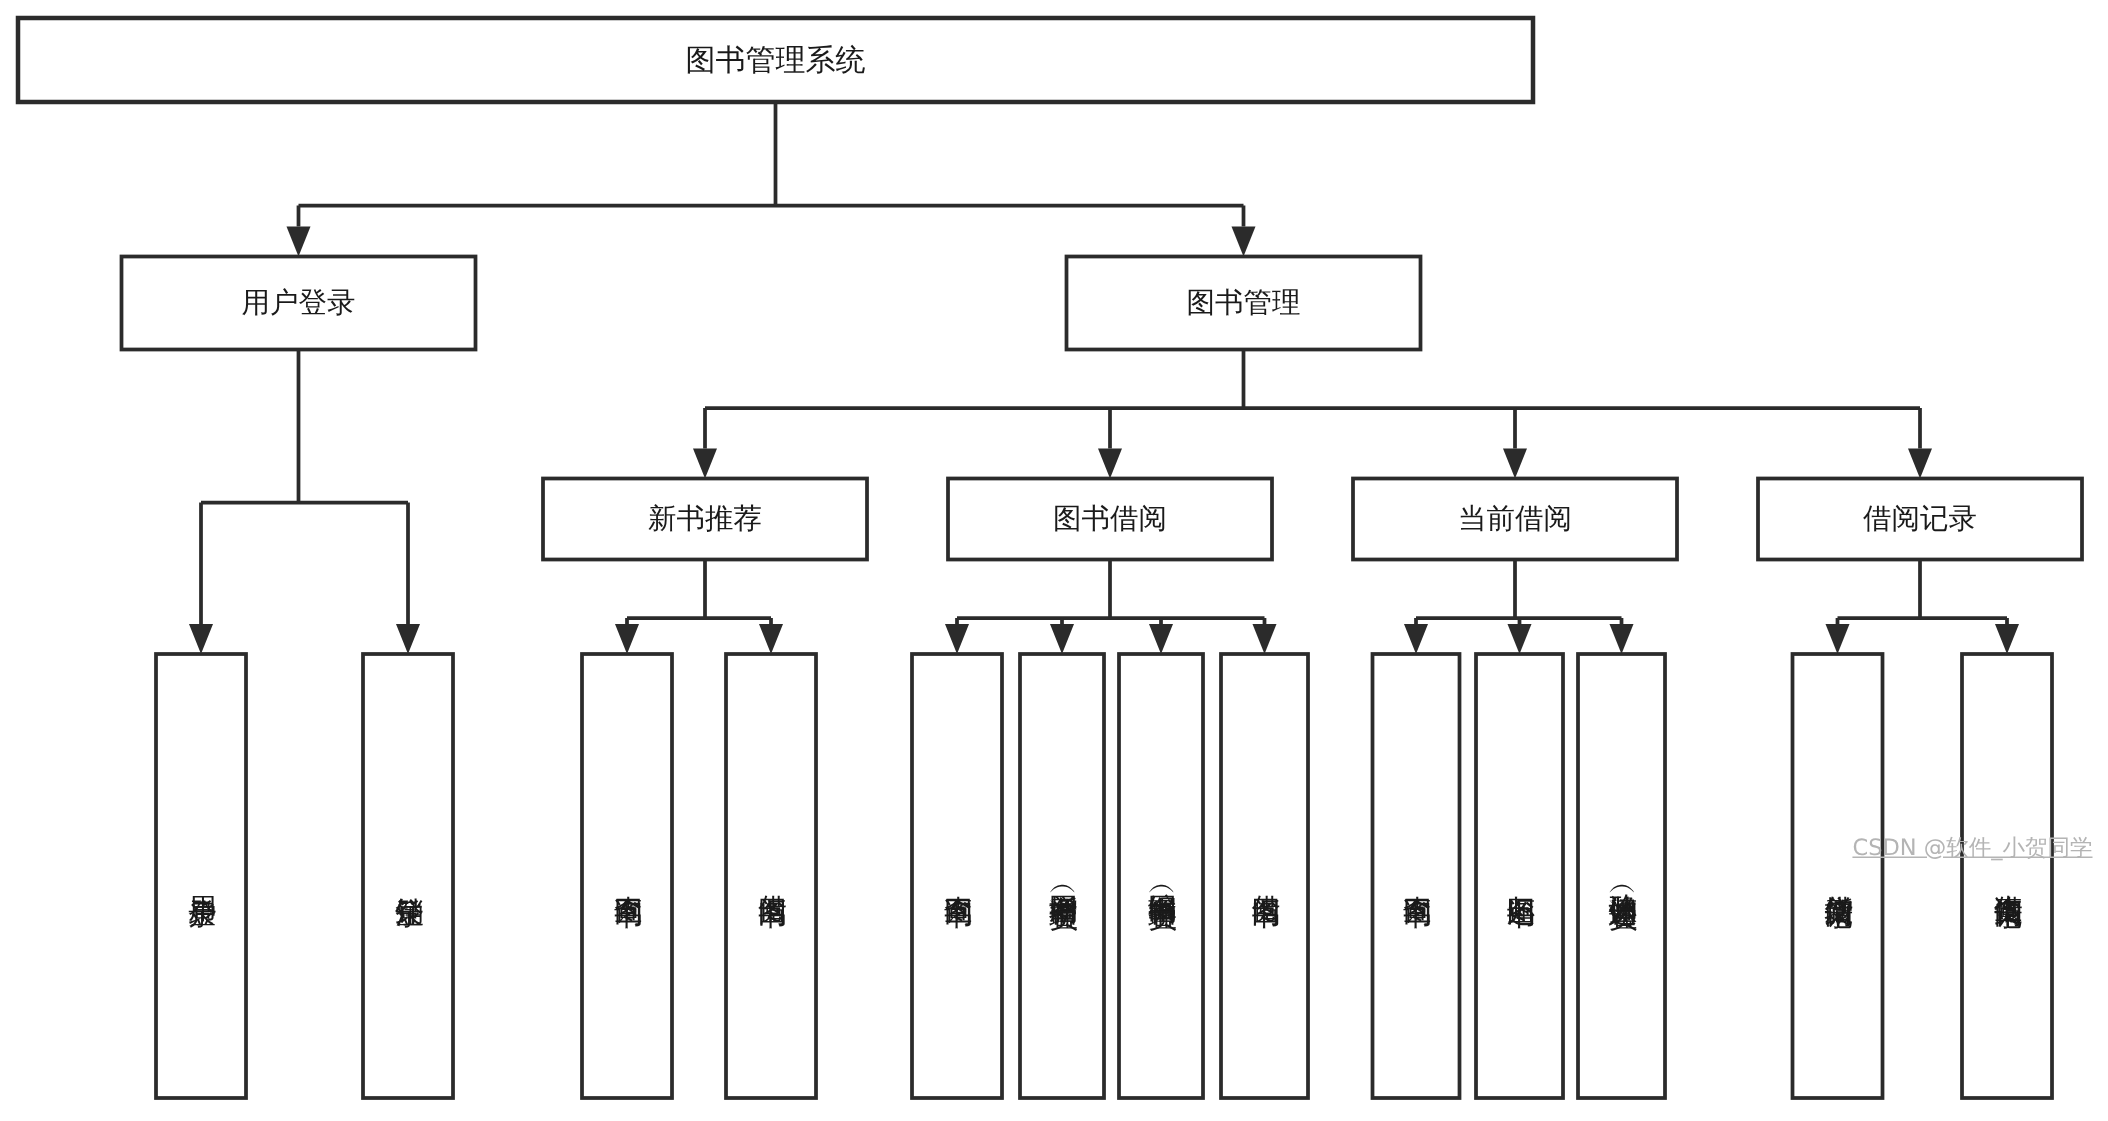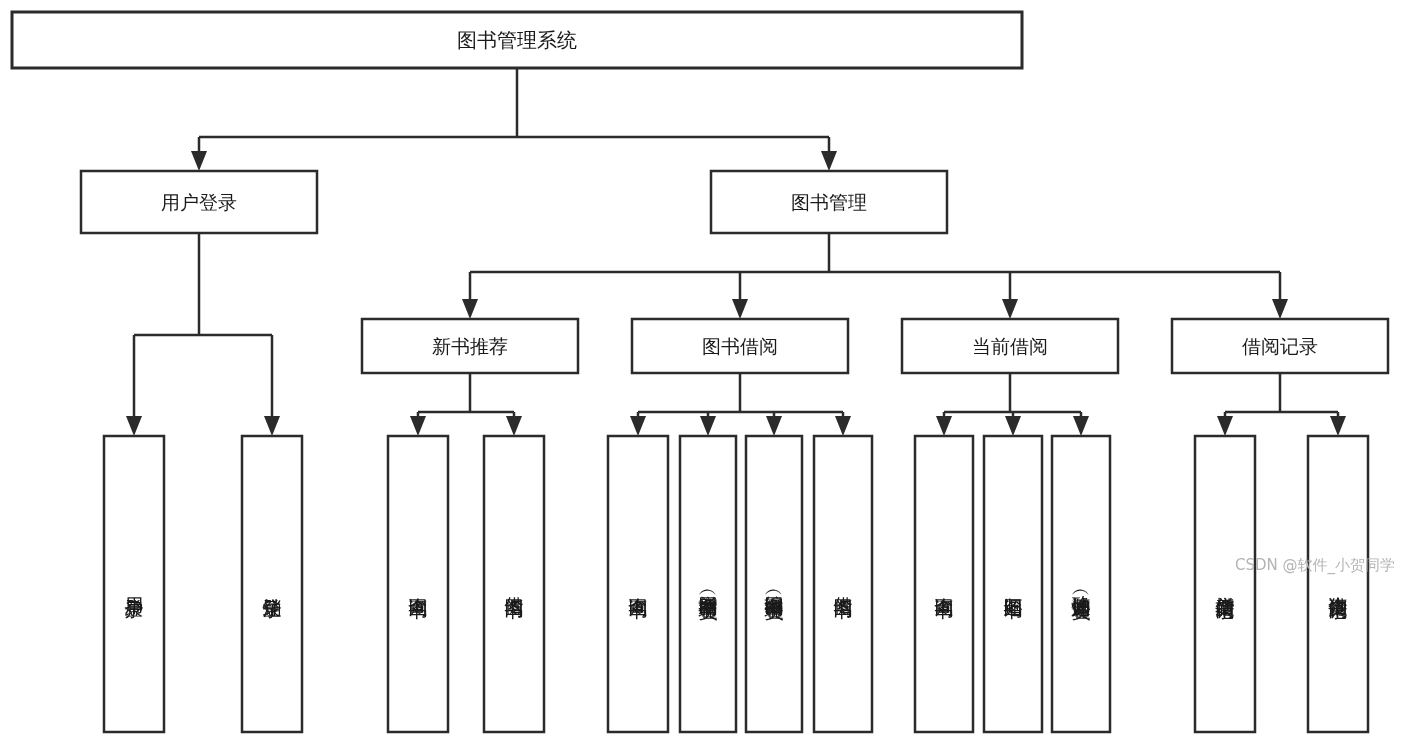--- a/index.html
+++ b/index.html
@@ -74,20 +74,21 @@
     white-space: nowrap;
   }
   .watermark {
     position: absolute;
     right: 10px;
     bottom: 6px;
     font-family: "DejaVu Sans", "Liberation Sans", sans-serif;
     font-size: 15px;
     color: #b4b4b4;
     white-space: nowrap;
+    text-decoration: underline;
   }
 </style>
 </head>
 <body>
 
 <div id="diagram-root">
 
   <svg id="tree-svg" viewBox="0 0 1405 747">
     <g id="connectors-layer">
         <line x1="517" y1="68" x2="517" y2="137" class="connector"></line>

